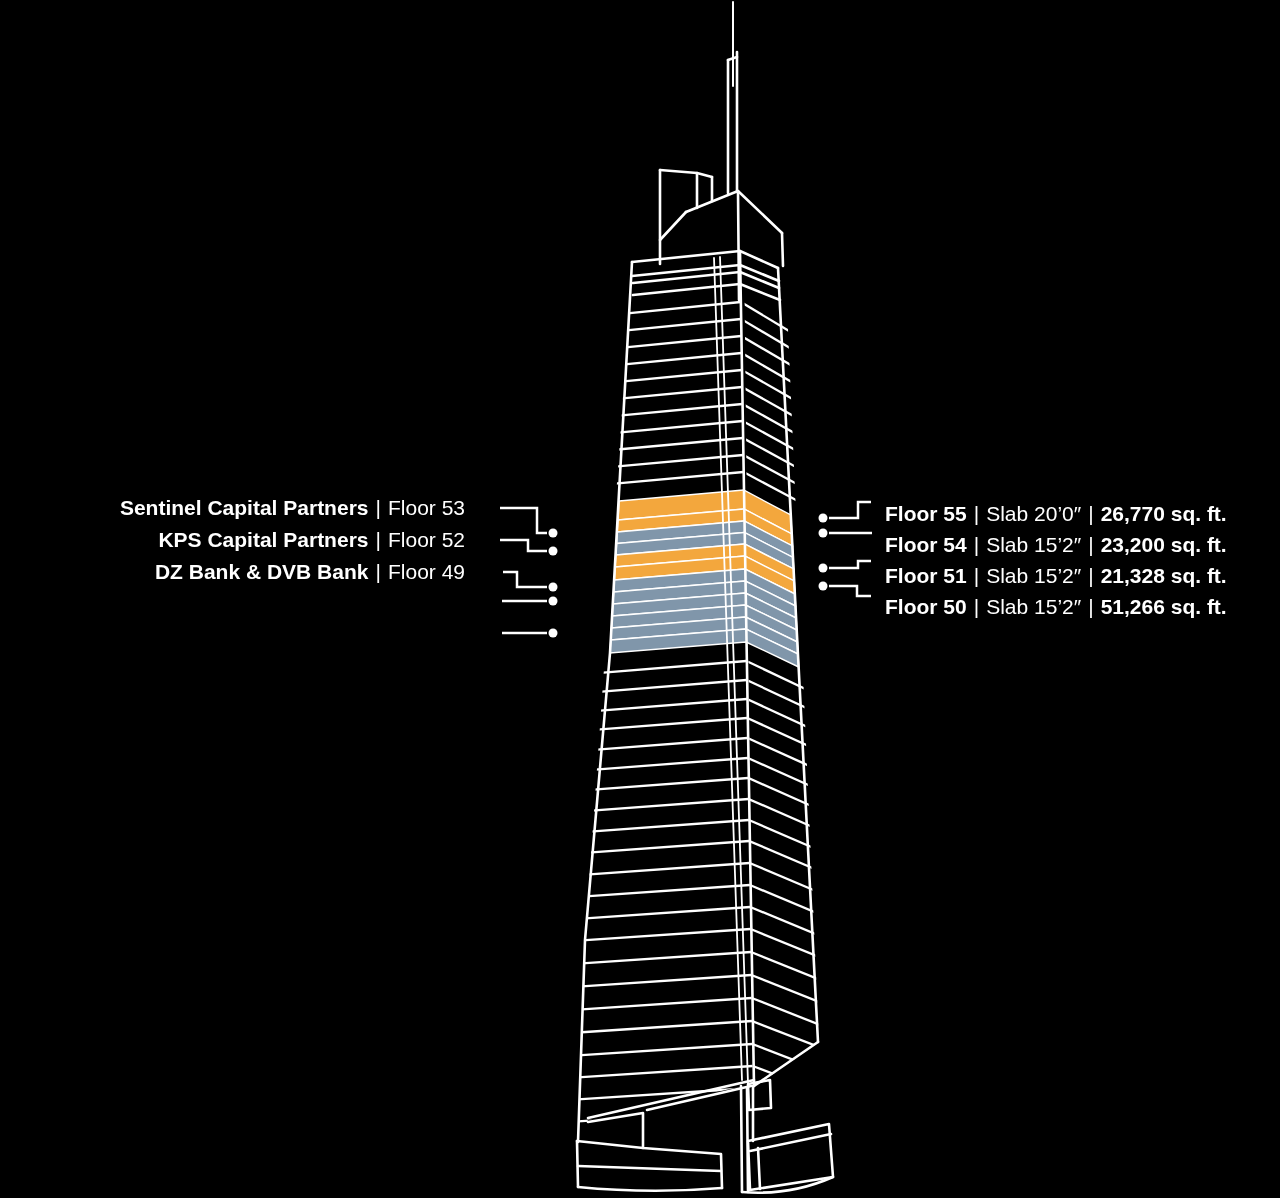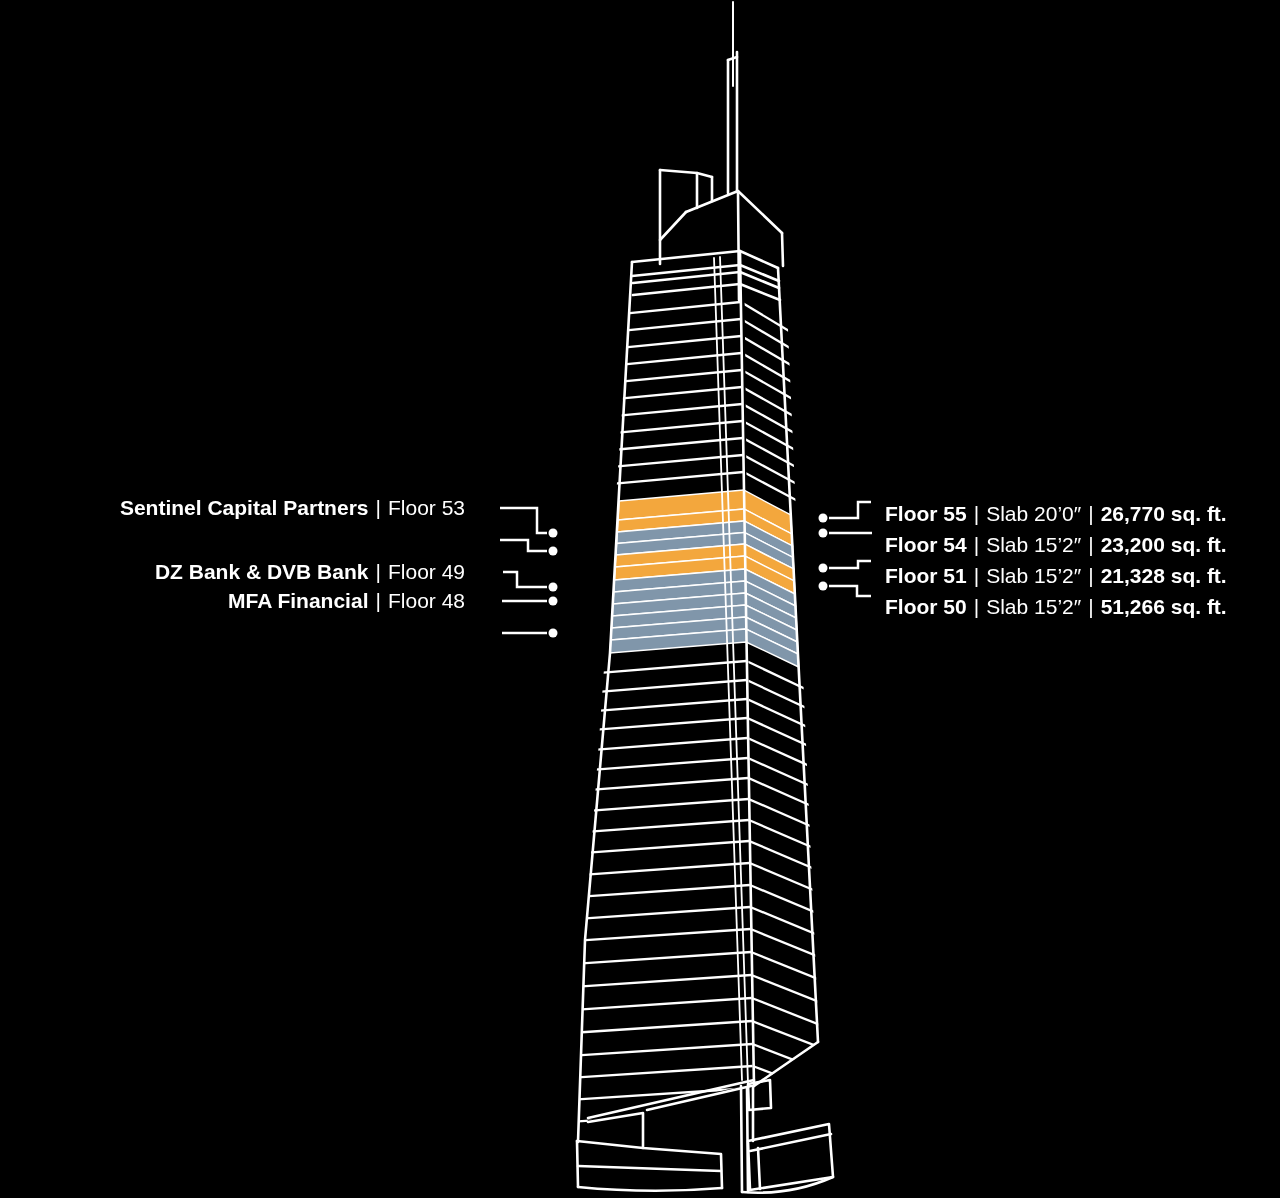--- a/index.html
+++ b/index.html
@@ -193,25 +193,25 @@
       <circle cx="823" cy="533" r="4.5"></circle>
       <circle cx="823" cy="568" r="4.5"></circle>
       <circle cx="823" cy="586" r="4.5"></circle>
     </g>
   </svg>
 
   <div class="left-callouts">
     <div class="callout-row" style="top:492px">
       <span class="b">Sentinel Capital Partners</span><span class="sep">|</span><span class="r">Floor 53</span>
     </div>
+    <div class="callout-row" style="top:524px">
+      <span class="b">KPS Capital Partners</span><span class="sep">|</span><span class="r">Floor 52</span>
+    </div>
     <div class="callout-row" style="top:556px">
       <span class="b">DZ Bank &amp; DVB Bank</span><span class="sep">|</span><span class="r">Floor 49</span>
-    </div>
-    <div class="callout-row" style="top:585px">
-      <span class="b">MFA Financial</span><span class="sep">|</span><span class="r">Floor 48</span>
     </div>
   </div>
 
   <div class="right-callouts">
     <div class="callout-row" style="top:486px">
       <span class="b">Floor 55</span><span class="sep">|</span><span class="r">Slab 20’0″</span><span class="sep">|</span><span class="b">26,770 sq. ft.</span>
     </div>
     <div class="callout-row" style="top:517px">
       <span class="b">Floor 54</span><span class="sep">|</span><span class="r">Slab 15’2″</span><span class="sep">|</span><span class="b">23,200 sq. ft.</span>
     </div>

